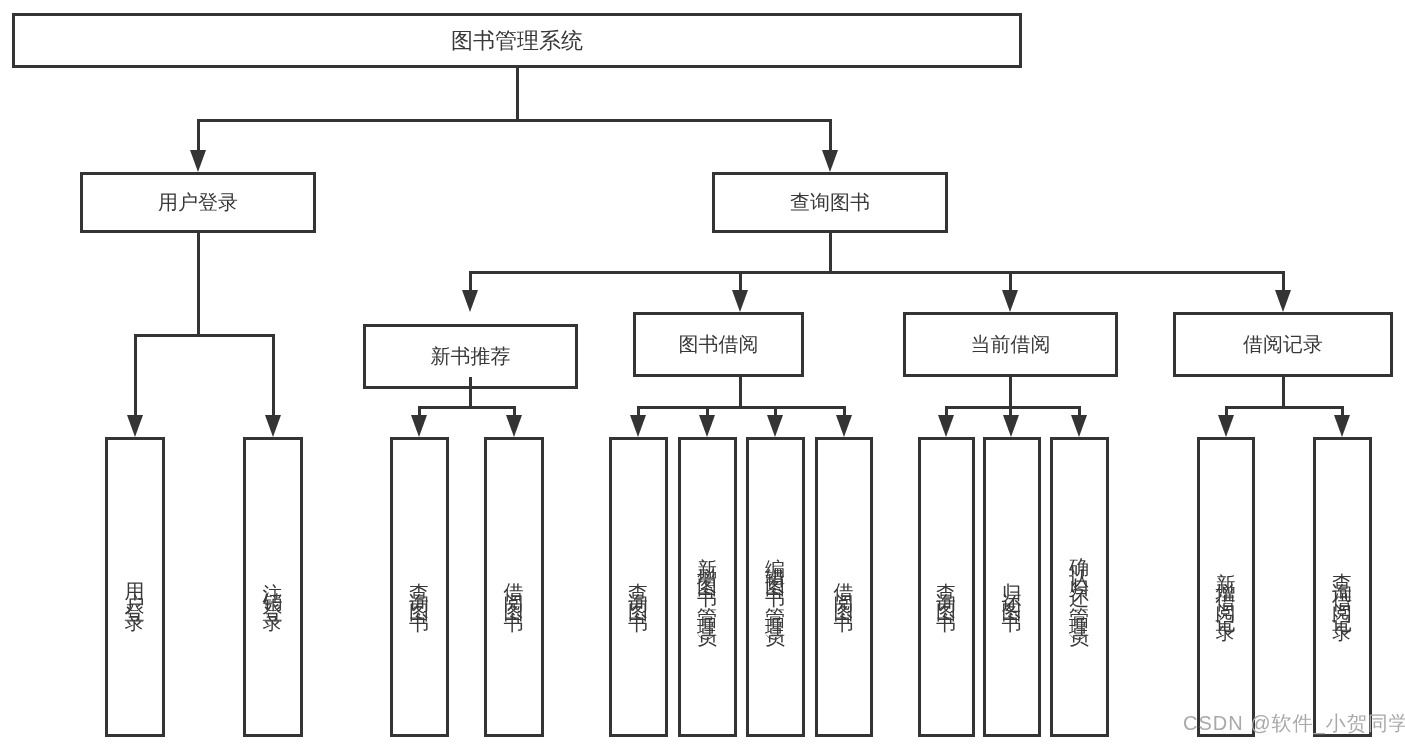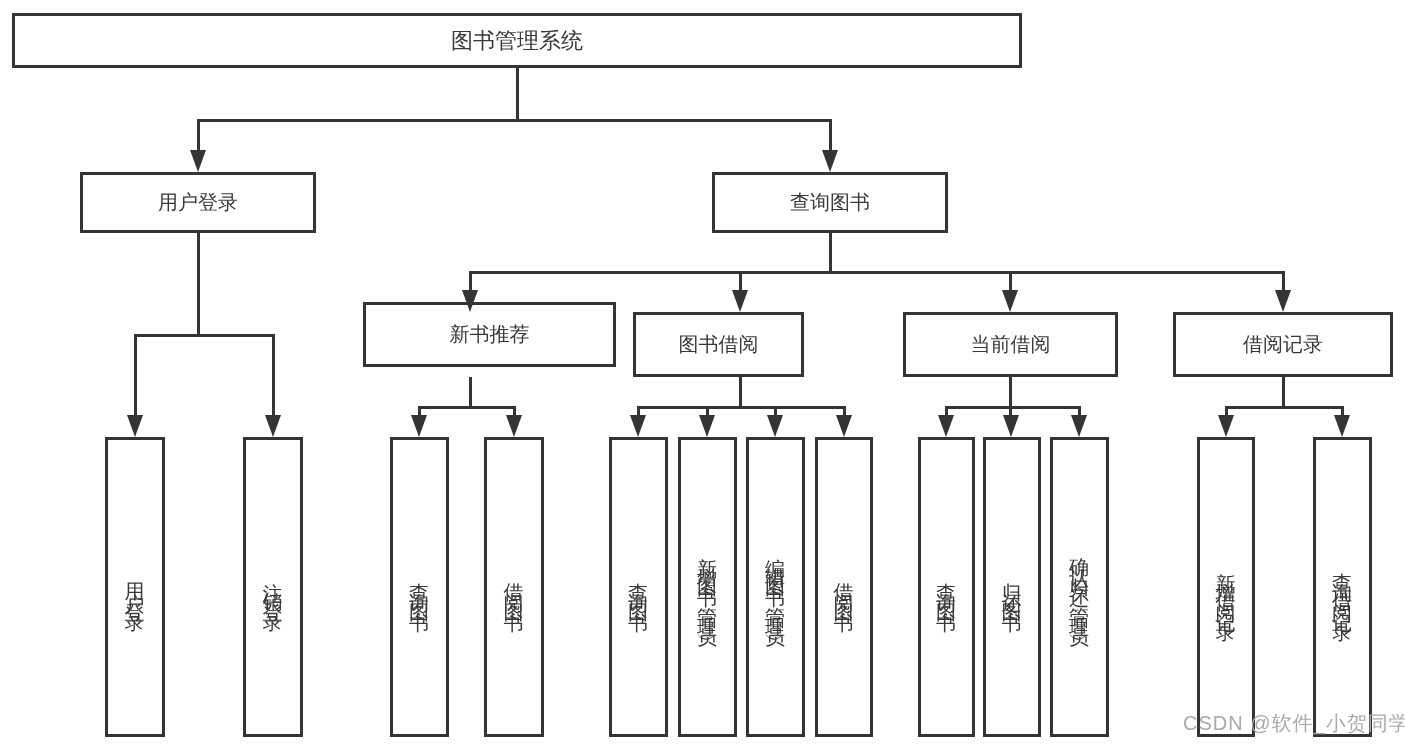--- a/index.html
+++ b/index.html
@@ -41,21 +41,21 @@
 </head>
 <body>
 
 <div class="canvas">
 
   <div class="box root" style="left:12px;top:13px;width:1010px;height:55px">图书管理系统</div>
 
   <div class="box" style="left:80px;top:172px;width:236px;height:61px">用户登录</div>
   <div class="box" style="left:712px;top:172px;width:236px;height:61px">查询图书</div>
 
-  <div class="box" style="left:363px;top:302px;width:253px;height:65px">新书推荐</div>
+  <div class="box" style="left:363px;top:324px;width:215px;height:65px">新书推荐</div>
   <div class="box" style="left:633px;top:312px;width:171px;height:65px">图书借阅</div>
   <div class="box" style="left:1173px;top:312px;width:220px;height:65px">借阅记录</div>
   <div class="box" style="left:903px;top:312px;width:215px;height:65px">当前借阅</div>
 
   <div class="box v" style="left:105px;top:437px;width:60px;height:300px">
     <span>用户登录</span>
     </div>
   <div class="box v" style="left:243px;top:437px;width:60px;height:300px">
     <span>注销登录</span>
     </div>

